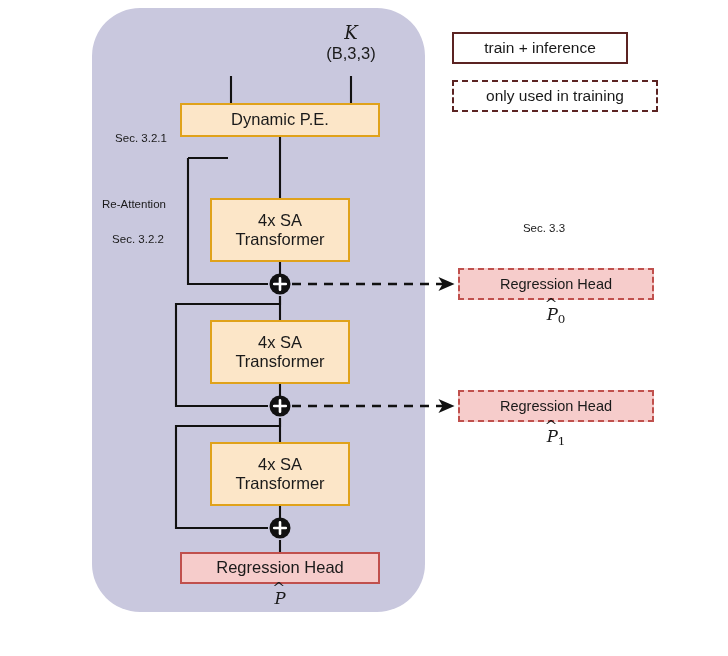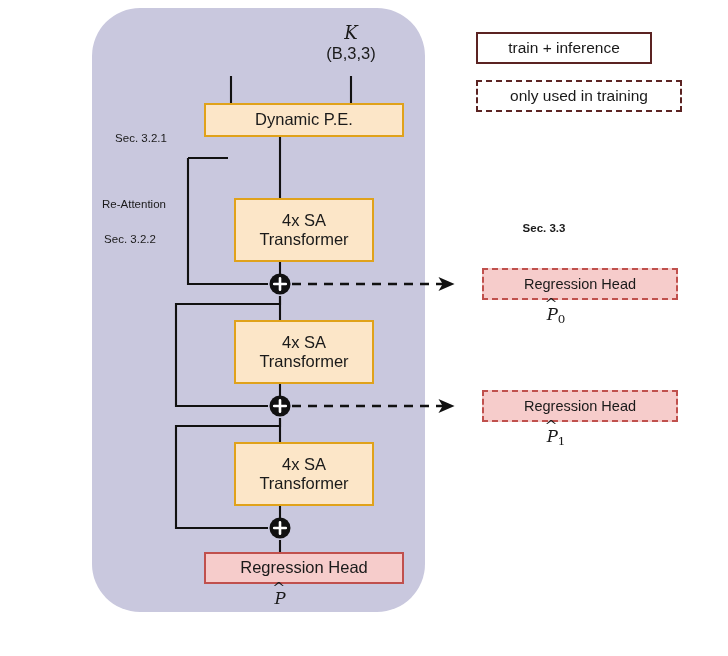--- a/index.html
+++ b/index.html
@@ -29,21 +29,20 @@
   }
   .node {
     position: absolute;
     box-sizing: border-box;
     display: flex;
     flex-direction: column;
     align-items: center;
     justify-content: center;
     text-align: center;
     line-height: 1.16;
-    margin-left: 24px;
   }
   .box-orange {
     background: #fce6c8;
     border: 2px solid #e0a21a;
     justify-content: center;
   }
   .box-pink-solid {
     background: #f6cccb;
     border: 2px solid #c0504d;
   }
@@ -166,23 +165,23 @@
   <div class="node box-legend-solid txt-15" style="left:452px; top:32px; width:176px; height:32px;">
     <span>train + inference</span>
   </div>
   <div class="node box-legend-dashed txt-15" style="left:452px; top:80px; width:206px; height:32px;">
     <span>only used in training</span>
   </div>
 
   <div class="lbl txt-11" style="left:100px; top:110px; width:82px;margin-top:22px;">Sec. 3.2.1</div>
 
   <div class="lbl txt-11" style="left:84px; top:198px; width:100px;">Re-Attention</div>
-  <div class="lbl txt-11" style="left:80px; top:233px; width:100px;">Sec. 3.2.2</div>
-
-  <div class="lbl txt-11" style="left:488px; top:222px; width:112px;font-weight:bold;">Sec. 3.3</div>
+  <div class="lbl txt-11" style="left:88px; top:233px; width:100px;">Sec. 3.2.2</div>
+
+  <div class="lbl txt-11" style="left:488px; top:222px; width:112px;">Sec. 3.3</div>
 
   <div class="node box-orange txt-16" style="left:180px; top:103px; width:200px; height:34px;">
     <span>Dynamic P.E.</span>
   </div>
 
 
   <div class="node box-orange txt-16" style="left:210px; top:198px; width:140px; height:64px;">
     <span>4x SA</span>
     <span>Transformer</span>
   </div>

